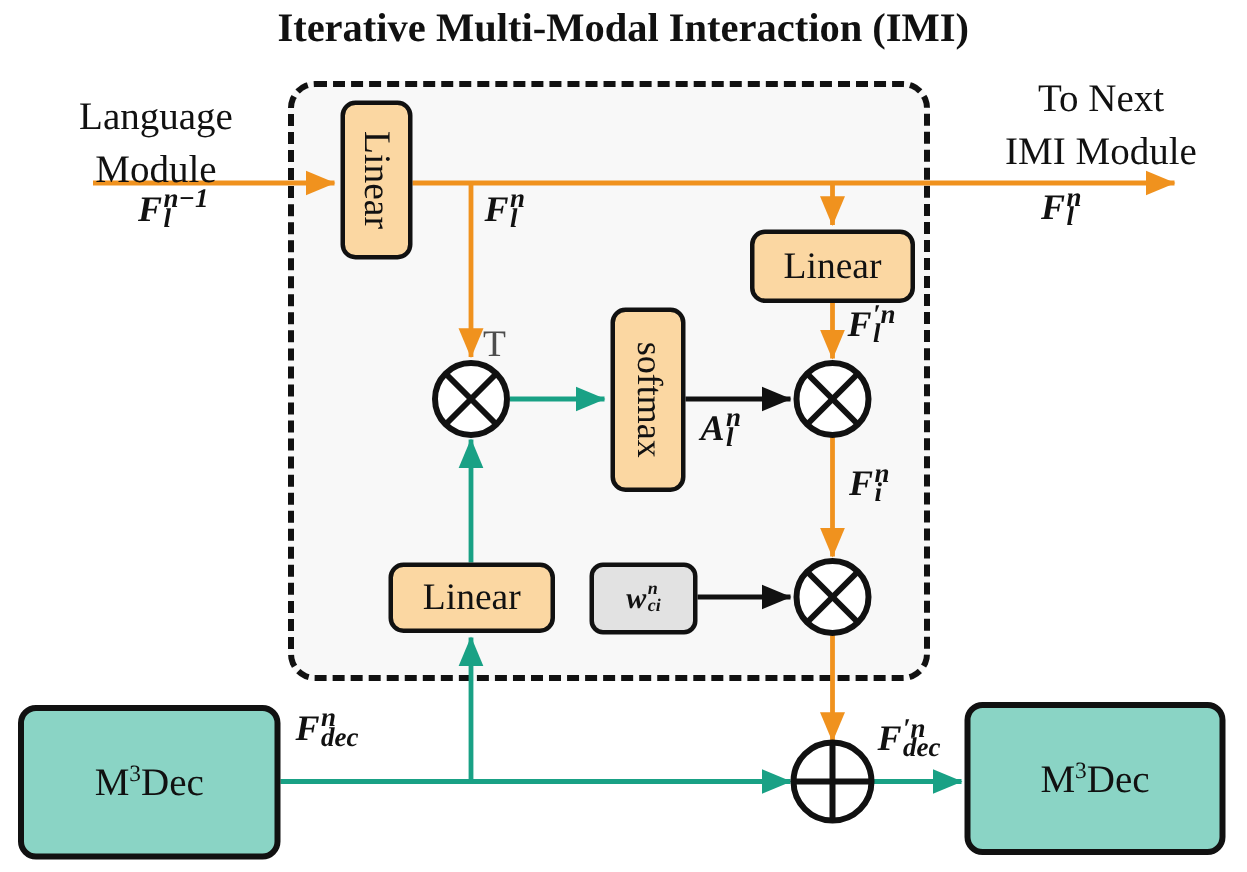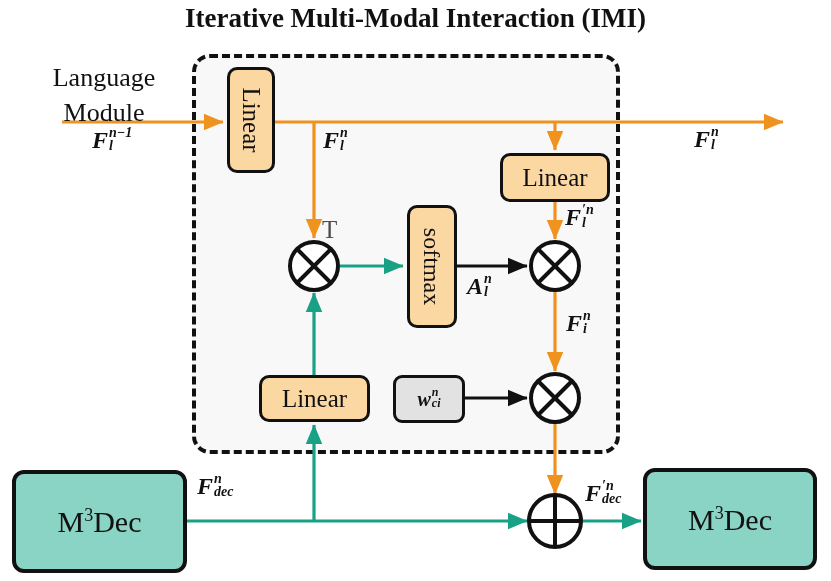--- a/index.html
+++ b/index.html
@@ -22,27 +22,27 @@
   }
   .box{
     position:absolute;box-sizing:border-box;border:3.5px solid #111;
     background:#fbd7a2;border-radius:10px;display:flex;align-items:center;
     justify-content:center;font-size:25px;z-index:2;
   }
   .vt{transform:rotate(90deg);white-space:nowrap;}
   .graybox{background:#e2e2e2;border-radius:9px;border-width:3px;}
   .tealbox{
     background:#8ad4c5;border-width:4px;border-radius:12px;
-    flex-direction:column;font-size:30px;line-height:33px;text-align:center;
+    flex-direction:column;font-size:26px;line-height:33px;text-align:center;
   }
   .mlabel{
     position:absolute;display:inline-flex;align-items:flex-start;
     font-style:italic;font-weight:600;font-size:24px;z-index:2;white-space:nowrap;
   }
-  .ss{display:inline-flex;flex-direction:column;font-size:14px;line-height:13px;
+  .ss{display:inline-flex;flex-direction:column;font-size:18px;line-height:13px;
       margin-left:1px;margin-top:-1px;}
   .mlabel-sm{font-size:20px;font-style:italic;font-weight:600;display:inline-flex;align-items:flex-start;}
   .mlabel-sm .ss{font-size:12px;line-height:11px;}
   .tlabel{position:absolute;font-size:25px;color:#4d4d4d;z-index:2;}
   .supchar{font-size:0.6em;vertical-align:super;line-height:0;}
 </style>
 </head>
 <body>
 
 <div id="stage">
@@ -108,20 +108,24 @@
       </g>
     </g>
   </svg>
 
   <div class="title">Iterative Multi-Modal Interaction (IMI)</div>
 
   <div class="sidelabel" style="left:18px;top:50px;width:172px;margin-top:10px;">
     <div>Language</div>
     <div>Module</div>
   </div>
+  <div class="sidelabel" style="left:644px;top:48px;width:180px;">
+    <div>To Next</div>
+    <div>IMI Module</div>
+  </div>
 
   <div class="box" style="left:227px;top:67px;width:48px;height:106px;">
     <span class="vt">Linear</span>
   </div>
   <div class="box" style="left:407px;top:205px;width:50px;height:123px;font-size:24px;">
     <span class="vt">softmax</span>
   </div>
   <div class="box" style="left:500px;top:153px;width:110px;height:49px;">
     <span>Linear</span>
   </div>

